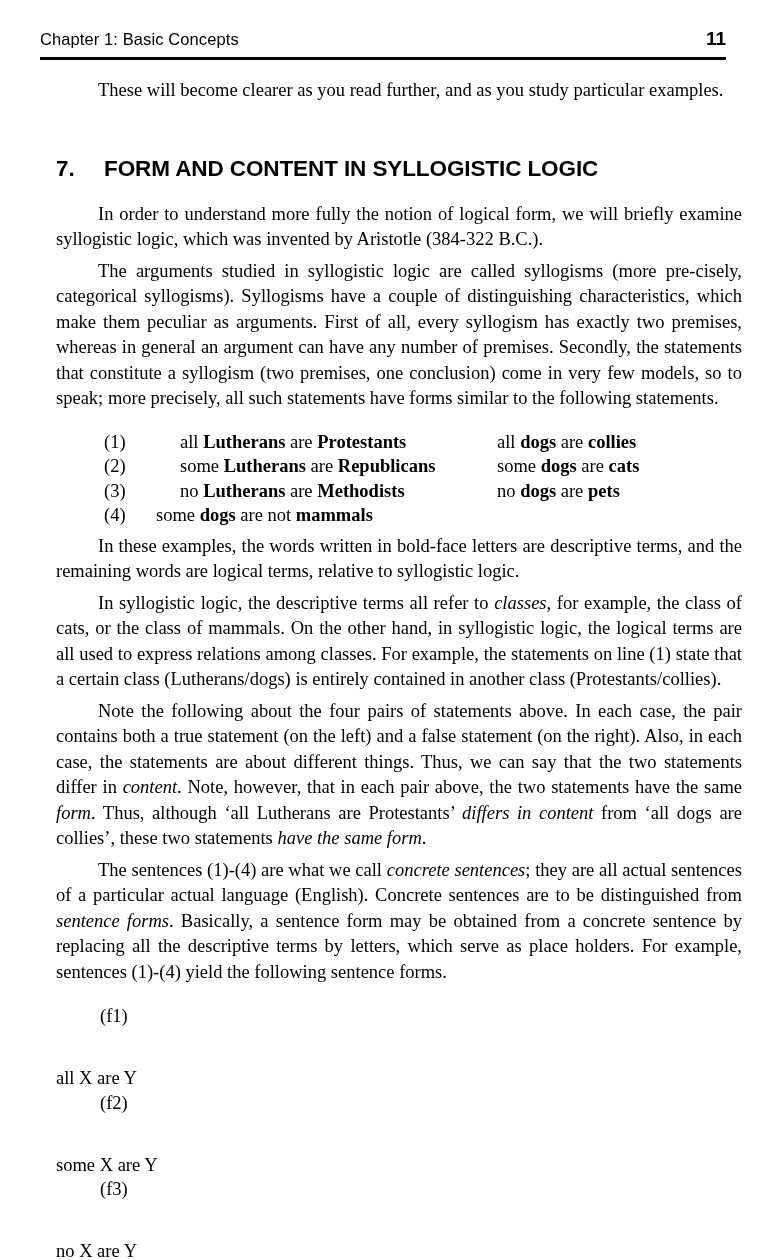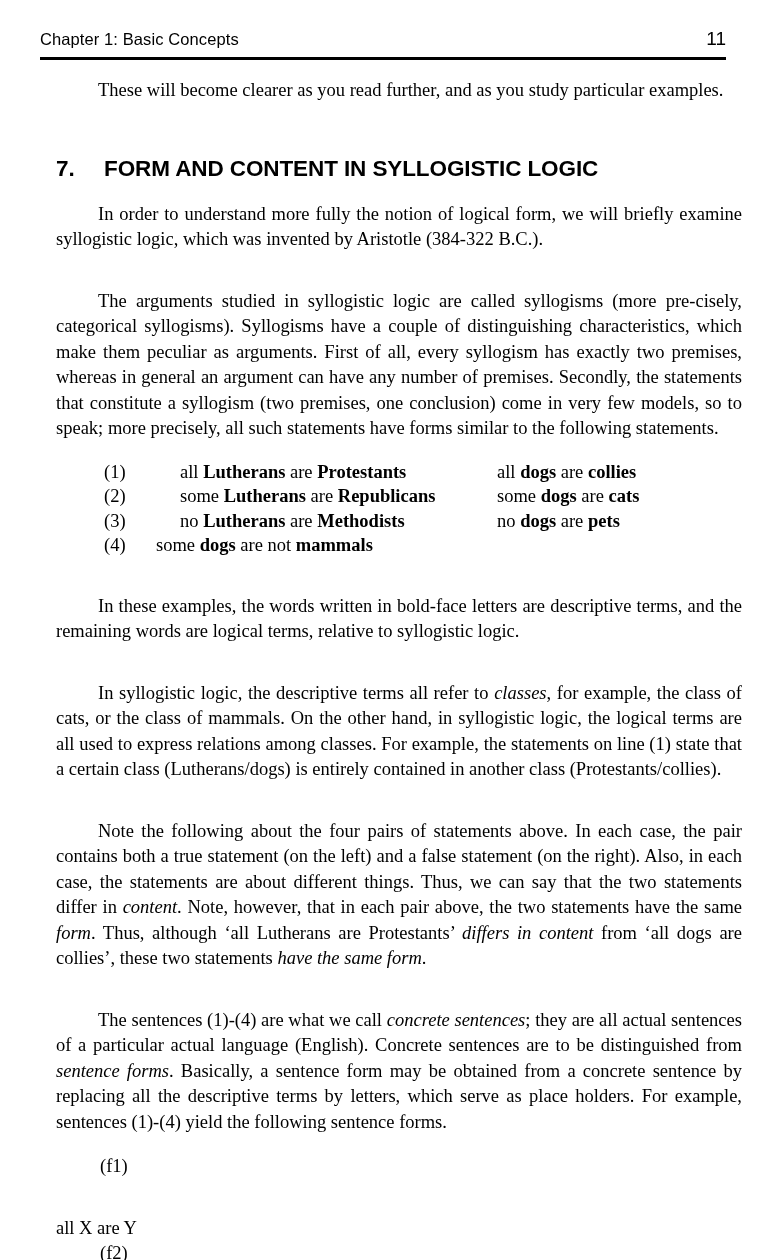--- a/index.html
+++ b/index.html
@@ -33,21 +33,21 @@
     justify-content: space-between;
     font-family: "Liberation Sans", "DejaVu Sans", sans-serif;
   }
   .header-chapter {
     font-size: 16.5px;
     letter-spacing: 0.1px;
     white-space: nowrap;
   }
   .header-page {
     font-size: 19px;
-    font-weight: normal;
+    font-weight: bold;
   }
   .header-rule {
     position: absolute;
     top: 57px;
     left: 40px;
     width: 686px;
     height: 3px;
     background: #000000;
   }
 
@@ -60,21 +60,21 @@
   }
   p.para {
     margin: 0 0 0 0;
     font-size: 18.5px;
     line-height: 25.5px;
     text-align: justify;
     text-indent: 42px;
     hyphens: manual;
   }
   p.para.gap {
-    margin-top: 36px;
+    margin-top: 6px;
   }
 
   
   .section-heading {
     margin-top: 52px;
     margin-bottom: 0;
     font-family: "Liberation Sans", "DejaVu Sans", sans-serif;
     font-weight: bold;
     font-size: 22.5px;
     line-height: 26px;

